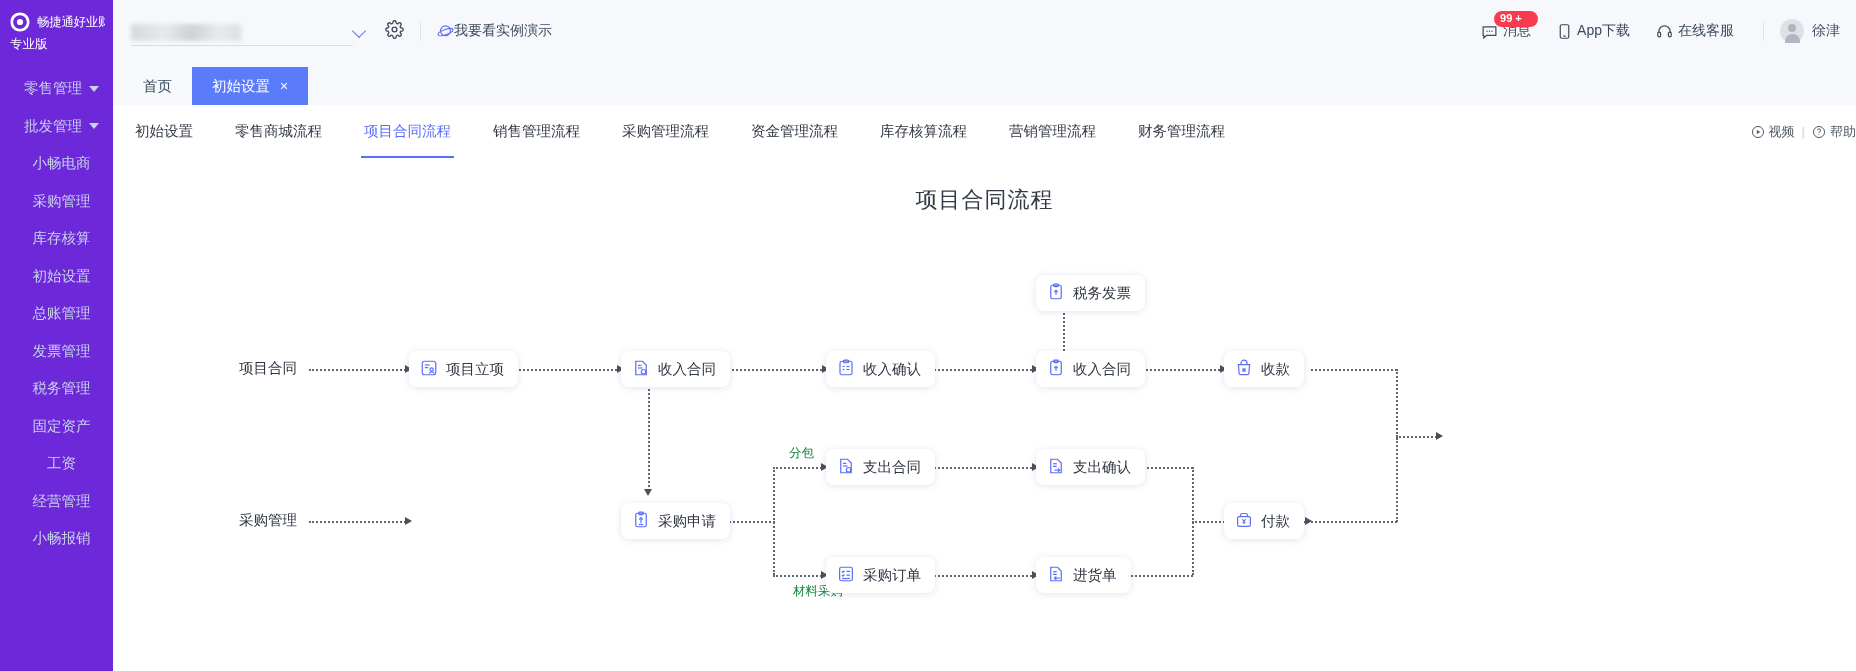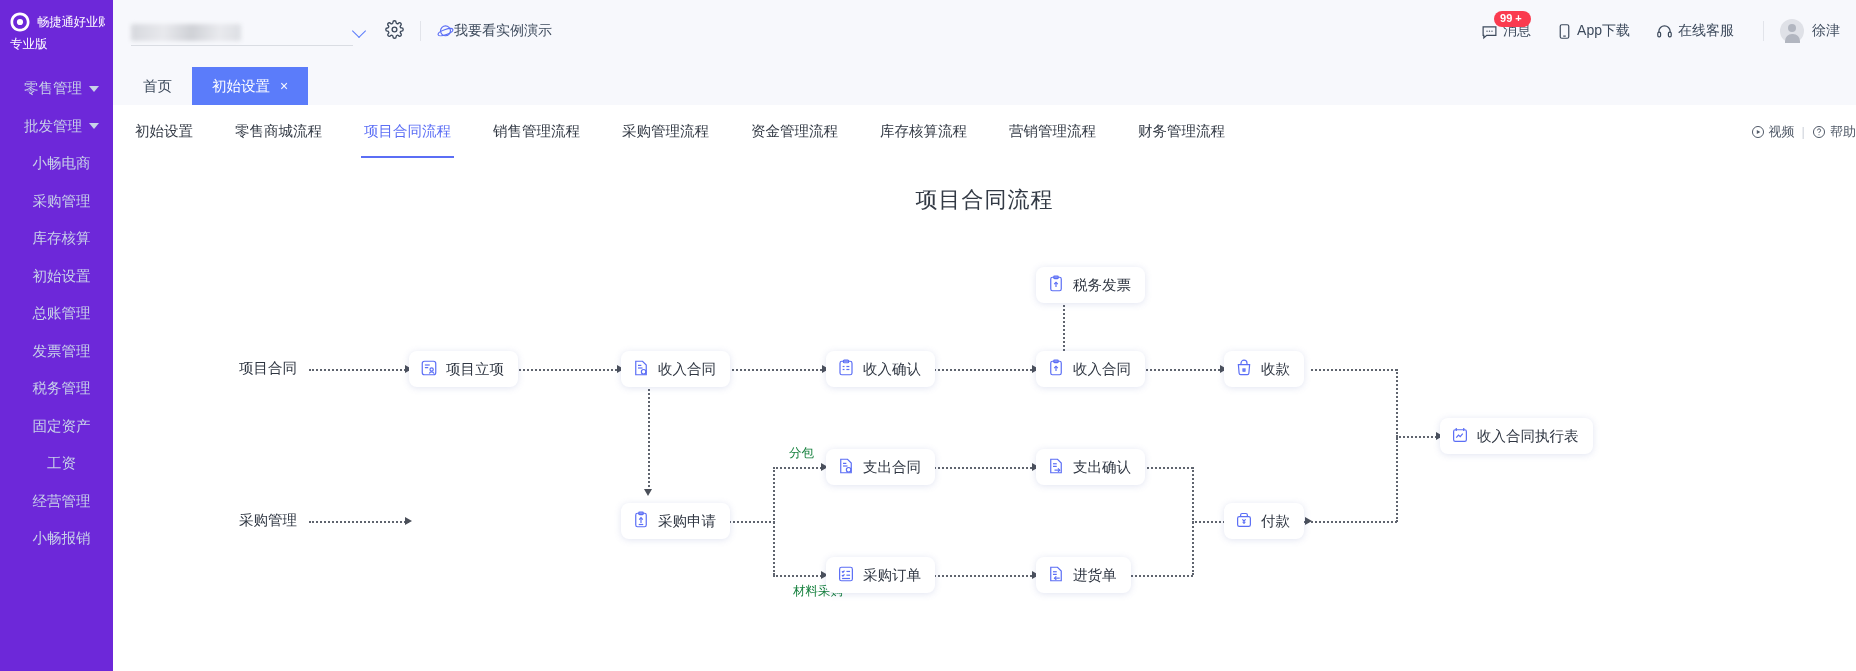--- a/index.html
+++ b/index.html
@@ -52,21 +52,21 @@
     border-right:1.8px solid #5b7cfa; border-bottom:1.8px solid #5b7cfa; transform:rotate(45deg);
   }
   .gear { margin-left: 14px; color:#3d4a5c; }
   .vdiv { width:1px; height:20px; background:#e2e4ea; margin:0 16px; }
   .demo-link { display:flex; align-items:center; color:#3d4a5c; font-size:14px; cursor:pointer; }
   .topbar-right { margin-left:auto; display:flex; align-items:center; gap:0; }
   .tb-item { display:flex; align-items:center; gap:5px; color:#3d4a5c; font-size:14px; cursor:pointer;
              padding: 0 13px; position:relative; white-space:nowrap;}
   .badge {
     position:absolute; top:-11px; left:26px; background:#fa3b4f; color:#fff; font-size:11px;
-    border-radius:9px; padding:1px 9px 2px 6px; line-height:13px; font-weight:bold; white-space:nowrap;
+    border-radius:9px; padding:1px 16px 2px 6px; line-height:13px; font-weight:bold; white-space:nowrap;
   }
   .avatar {
     width:24px; height:24px; border-radius:50%; background:#dfe1e7; position:relative; flex:0 0 24px;
   }
   .avatar:before{content:"";position:absolute;left:8px;top:5px;width:8px;height:8px;border-radius:50%;background:#b2b6c0;}
   .avatar:after{content:"";position:absolute;left:4.5px;top:14.5px;width:15px;height:9px;border-radius:7px 7px 0 0;background:#b2b6c0;}
   .user-name { color:#3d4a5c; font-size:14px; margin-left:8px; }
 
   
   .tabstrip { height: 43px; background:#f7f8fc; display:flex; align-items:flex-end; padding-left:10px; }
@@ -431,21 +431,21 @@
             <svg width="18" height="18" viewBox="0 0 24 24" fill="none" stroke="#5b6ef5" stroke-width="1.6">
               <rect x="5" y="3" width="14" height="18" rx="2.2"></rect>
               <rect x="9" y="1.5" width="6" height="3.2" rx="1.1"></rect>
               <path d="M12 16v-6"></path>
                 <path d="M9.6 12.2L12 9.7l2.4 2.5"></path>
             </svg>
           </span>
           <span>收入合同</span>
         </div>
 
-        <div class="node" style="left:923px; top:44px;text-align:center;">
+        <div class="node" style="left:923px; top:52px;text-align:center;">
           <span>
             <svg width="18" height="18" viewBox="0 0 24 24" fill="none" stroke="#5b6ef5" stroke-width="1.6">
               <rect x="5" y="3" width="14" height="18" rx="2.2"></rect>
               <rect x="9" y="1.5" width="6" height="3.2" rx="1.1"></rect>
               <path d="M12 16v-6"></path>
                 <path d="M9.6 12.2L12 9.7l2.4 2.5"></path>
             </svg>
           </span>
           <span>税务发票</span>
         </div>
@@ -454,31 +454,20 @@
           <span>
             <svg width="18" height="18" viewBox="0 0 24 24" fill="none" stroke="#5b6ef5" stroke-width="1.6">
               <path d="M4.5 7.5h15l-1 11.5a2 2 0 0 1-2 1.8H7.5a2 2 0 0 1-2-1.8z"></path>
               <path d="M8 7.5V5.6a4 4 0 0 1 8 0v1.9"></path>
               <path d="M9.6 13.6h4.8M9.6 15.9h4.8M12 12.2v5"></path>
             </svg>
           </span>
           <span>收款</span>
         </div>
 
-        <div class="node" style="left:1327px; top:195px;">
-          <span>
-            <svg width="18" height="18" viewBox="0 0 24 24" fill="none" stroke="#5b6ef5" stroke-width="1.6">
-              <rect x="3.5" y="5" width="17" height="15.5" rx="2.2"></rect>
-              <line x1="7" y1="2.5" x2="7" y2="6.5"></line>
-                <line x1="17" y1="2.5" x2="17" y2="6.5"></line>
-              <path d="M7 15.5l3-3.4 2.3 2.2 3.4-4"></path>
-            </svg>
-          </span>
-          <span>收入合同执行表</span>
-        </div>
 
         <div class="node" style="left:508px; top:280px;">
           <span>
             <svg width="18" height="18" viewBox="0 0 24 24" fill="none" stroke="#5b6ef5" stroke-width="1.6">
               <rect x="5" y="3" width="14" height="18" rx="2.2"></rect>
               <rect x="9" y="1.5" width="6" height="3.2" rx="1.1"></rect>
               <path d="M12 9v7"></path>
                 <path d="M9.6 11.4L12 8.9l2.4 2.5"></path>
               <line x1="9" y1="18" x2="15" y2="18"></line>
             </svg>

